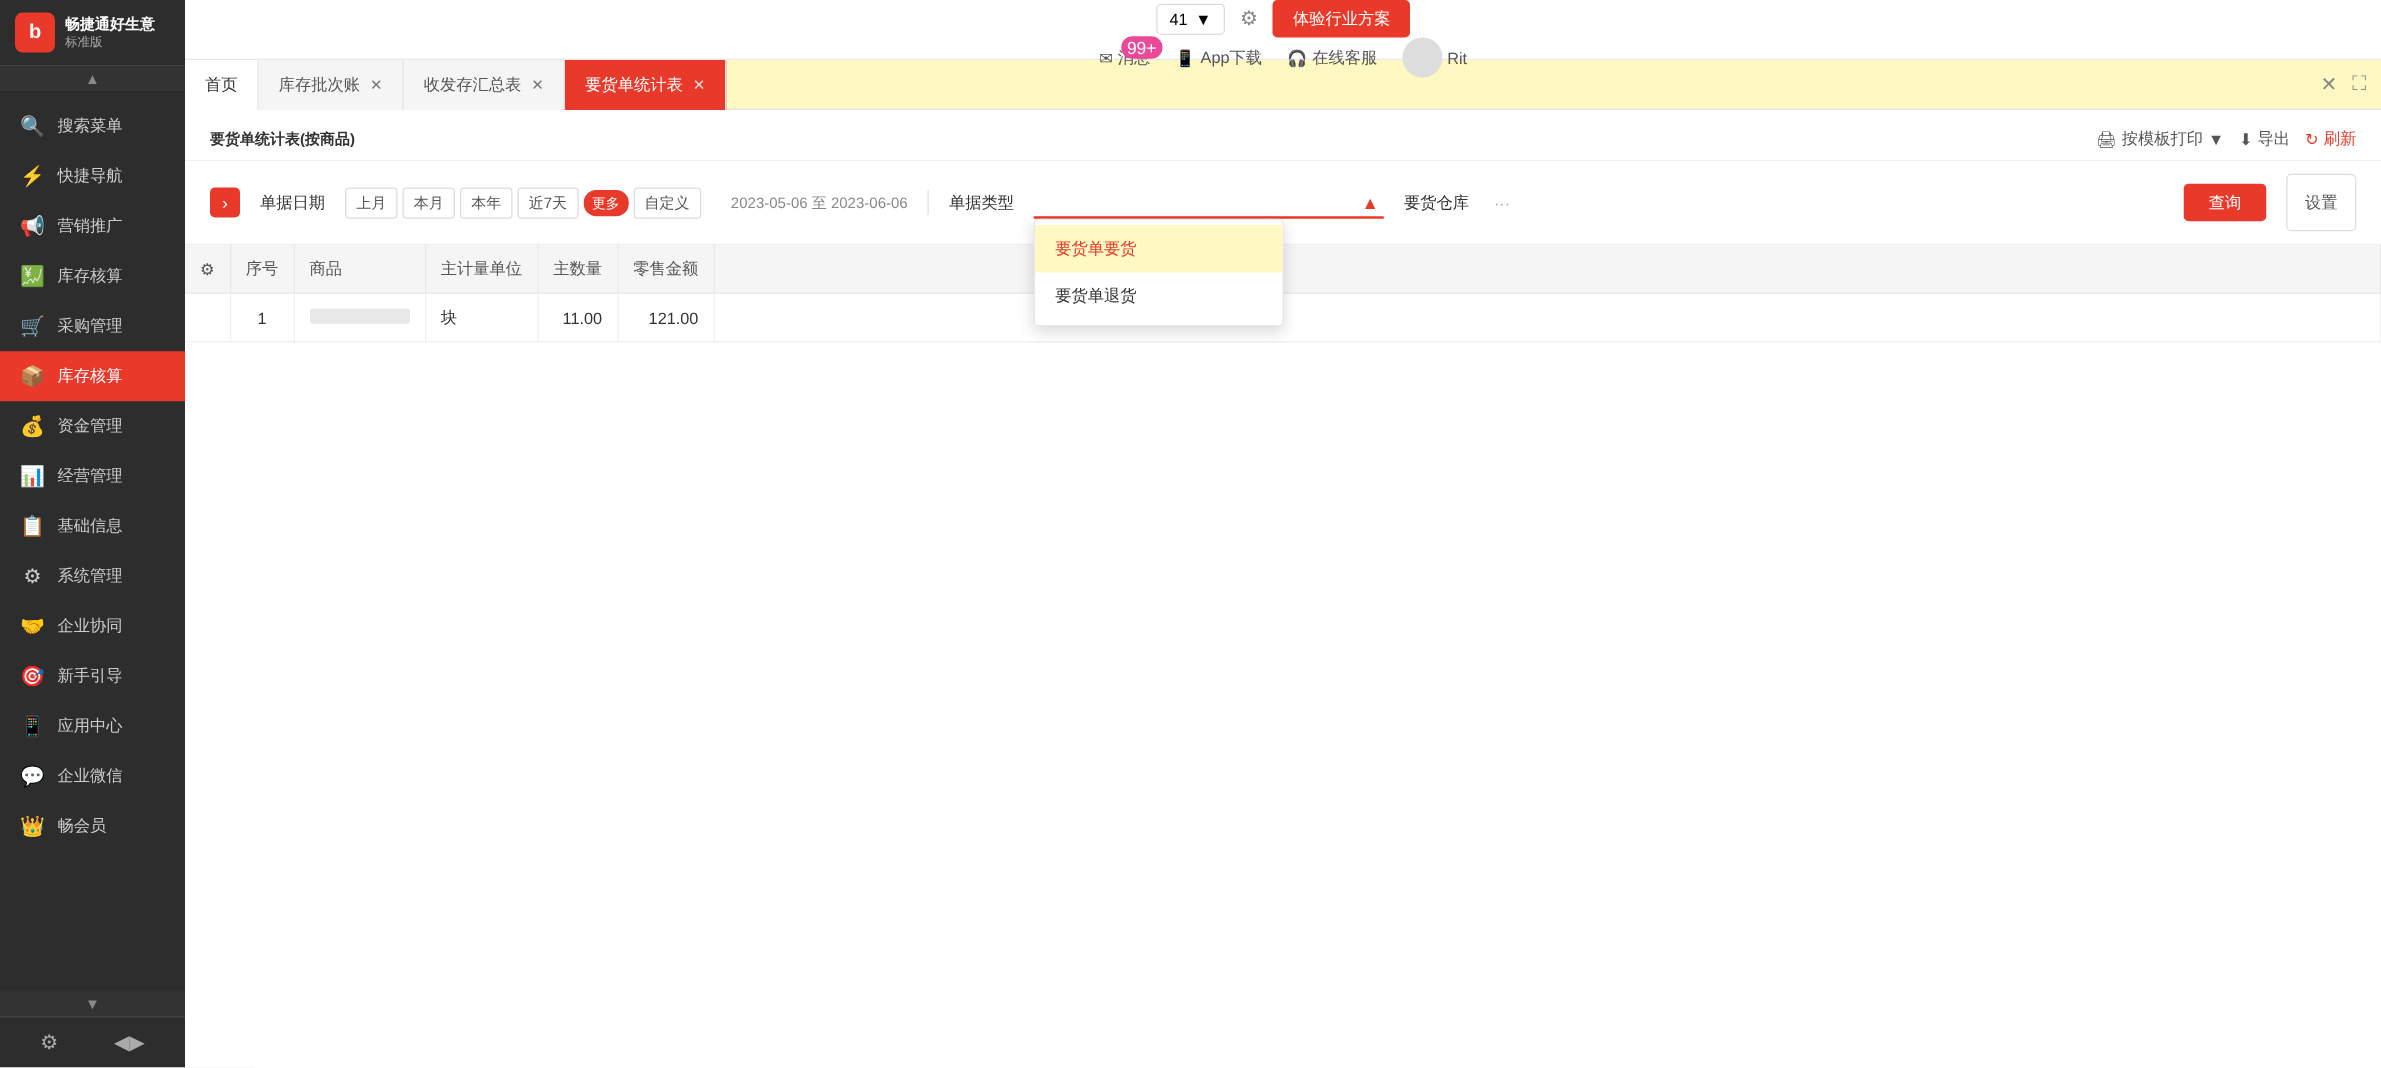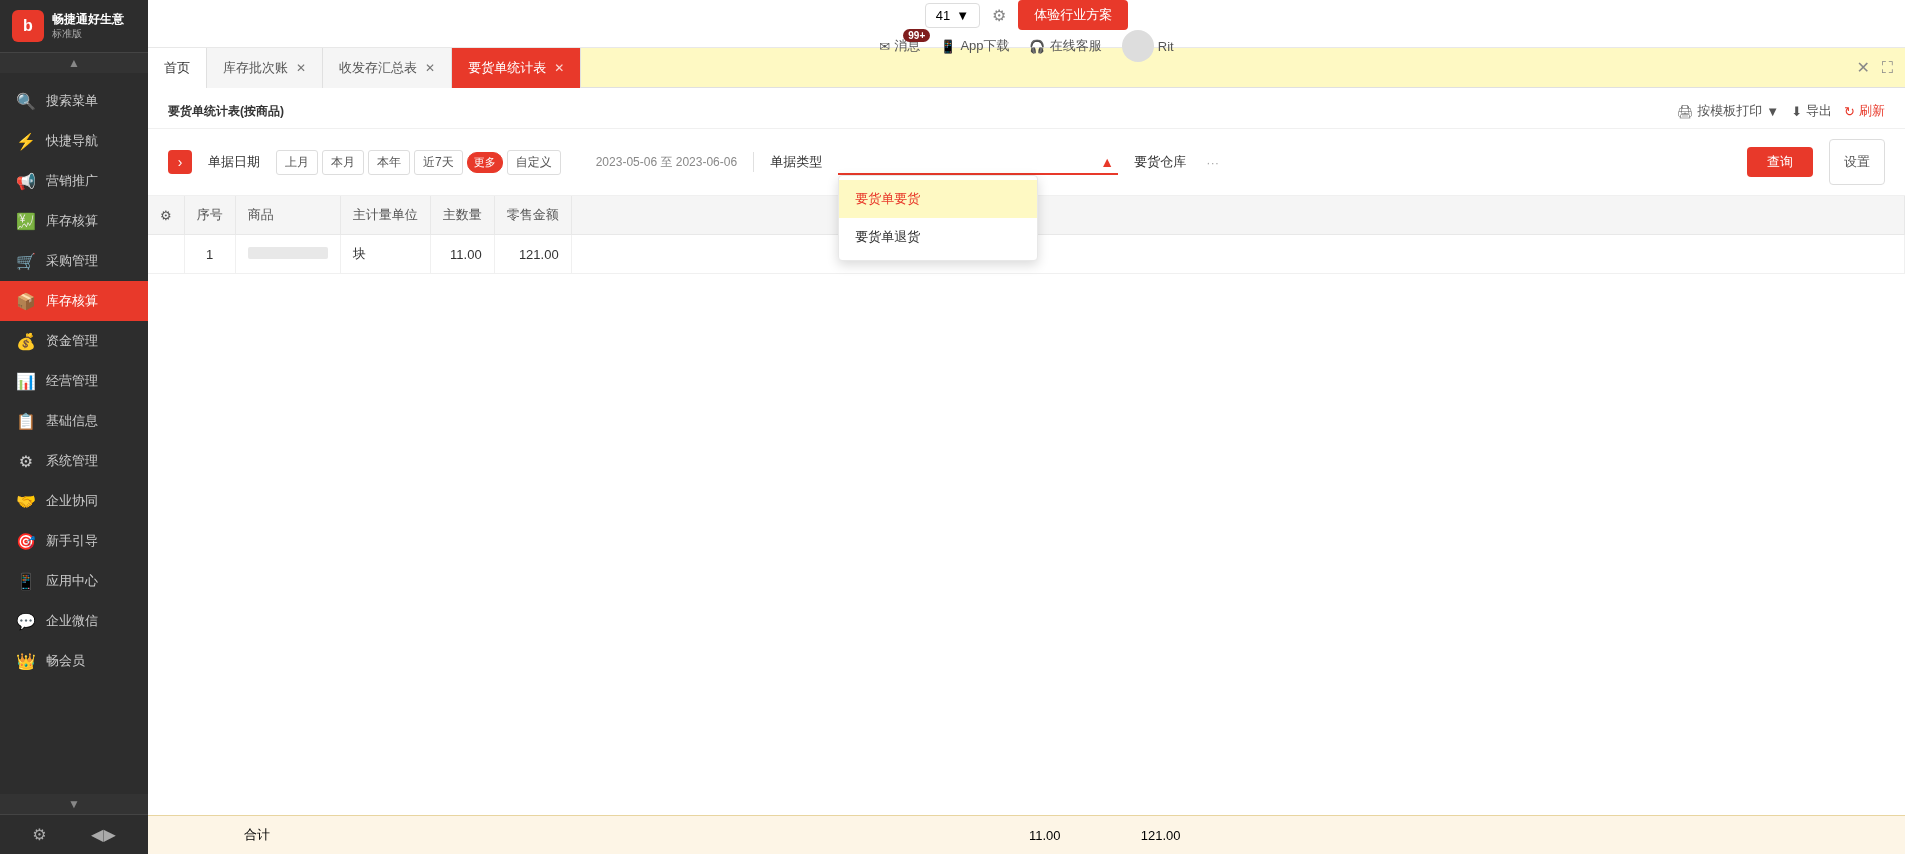--- a/index.html
+++ b/index.html
@@ -28,21 +28,21 @@
     .main-area { flex: 1; display: flex; flex-direction: column; overflow: hidden; }
 
     
     .topbar { height: 48px; background: #fff; border-bottom: 1px solid #e8e8e8; display: flex; align-items: center; padding: 0 16px; justify-content: space-between; flex-shrink: 0; flex-direction: column; }
     .topbar-left { display: flex; align-items: center; gap: 12px; }
     .topbar-selector { display: flex; align-items: center; gap: 6px; border: 1px solid #ddd; border-radius: 4px; padding: 4px 10px; cursor: pointer; font-size: 13px; }
     .topbar-gear { color: #888; cursor: pointer; font-size: 16px; }
     .btn-trial { background: #e8392a; color: #fff; border: none; border-radius: 4px; padding: 6px 16px; cursor: pointer; font-size: 13px; }
     .topbar-right { display: flex; align-items: center; gap: 20px; }
     .topbar-right-item { display: flex; align-items: center; gap: 4px; cursor: pointer; color: #555; font-size: 13px; position: relative; }
-    .badge { background: #7f1d1d; color: #fff; border-radius: 10px; font-size: 10px; padding: 1px 5px; position: absolute; top: -8px; right: -10px; font-weight: bold; }
+    .badge { background: #ec4899; color: #fff; border-radius: 10px; font-size: 14px; padding: 1px 5px; position: absolute; top: -8px; right: -10px; }
     .avatar { width: 32px; height: 32px; background: #ddd; border-radius: 50%; }
 
     
     .tabs-bar { height: 40px; background: #fef9c3; border-bottom: 1px solid #e0e0e0; display: flex; align-items: center; padding: 0 0; flex-shrink: 0; }
     .tab-item { height: 40px; display: flex; align-items: center; padding: 0 16px; cursor: pointer; font-size: 13px; color: #555; border-right: 1px solid #e0e0e0; background: #f5f5f5; position: relative; }
     .tab-item.active { background: #e8392a; color: #fff; }
     .tab-item .tab-close { margin-left: 8px; font-size: 12px; opacity: 0.8; }
     .tab-item.home { background: #fff; color: #333; }
     .tabs-actions { margin-left: auto; display: flex; align-items: center; gap: 4px; padding-right: 8px; }
     .tab-action-btn { background: none; border: none; cursor: pointer; color: #888; font-size: 16px; padding: 2px 4px; }
@@ -57,21 +57,21 @@
     .page-action-btn { display: flex; align-items: center; gap: 4px; color: #555; cursor: pointer; font-size: 13px; }
     .btn-refresh { color: #e8392a; }
 
     
     .filter-bar { padding: 10px 20px; background: #fff; border-bottom: 1px solid #f0f0f0; display: flex; align-items: center; gap: 16px; flex-shrink: 0; flex-wrap: wrap; }
     .filter-expand-btn { width: 24px; height: 24px; background: #e8392a; color: #fff; border-radius: 4px; display: flex; align-items: center; justify-content: center; cursor: pointer; font-size: 14px; flex-shrink: 0; }
     .filter-label { font-size: 13px; color: #333; flex-shrink: 0; }
     .date-btns { display: flex; align-items: center; gap: 4px; }
     .date-btn { padding: 3px 8px; border: 1px solid #ddd; border-radius: 3px; cursor: pointer; font-size: 12px; color: #555; background: #fff; }
     .date-btn.active-more { background: #e8392a; color: #fff; border-color: #e8392a; border-radius: 10px; font-size: 11px; padding: 2px 6px; }
-    .date-range { font-size: 12px; color: #888; margin-left: 19px; }
+    .date-range { font-size: 12px; color: #888; margin-left: 8px; }
     .filter-divider { width: 1px; height: 20px; background: #e0e0e0; flex-shrink: 0; }
     .filter-type-label { font-size: 13px; color: #333; flex-shrink: 0; }
     .filter-select-container { position: relative; display: flex; align-items: center; }
     .filter-select-input { width: 280px; border: none; border-bottom: 2px solid #e8392a; outline: none; font-size: 13px; padding: 4px 28px 4px 4px; color: #333; cursor: pointer; }
     .filter-select-arrow { position: absolute; right: 4px; color: #e8392a; cursor: pointer; font-size: 14px; }
     .filter-warehouse-label { font-size: 13px; color: #333; flex-shrink: 0; }
     .filter-warehouse-more { color: #aaa; cursor: pointer; margin-left: 4px; }
     .btn-query { background: #e8392a; color: #fff; border: none; border-radius: 4px; padding: 6px 20px; cursor: pointer; font-size: 13px; margin-left: auto; }
     .btn-settings { background: #fff; color: #555; border: 1px solid #ddd; border-radius: 4px; padding: 13px 14px; cursor: pointer; font-size: 13px; }
     .dropdown-menu { position: absolute; top: 100%; left: 0; background: #fff; border: 1px solid #e8e8e8; border-radius: 4px; box-shadow: 0 4px 12px rgba(0,0,0,0.15); z-index: 100; min-width: 200px; padding: 4px 0; }
@@ -302,29 +302,15 @@
     <td><span class="cell-placeholder"></span></td>
     <td>块</td>
     <td class="td-right">11.00</td>
     <td class="td-right">121.00</td>
     <td></td>
   </tr>
             </tbody>
         </table>
       </div>
 
-      <div class="table-footer">
-        <div style="width:40px;flex-shrink:0;"></div>
-        <div style="width:40px;flex-shrink:0;"></div>
-        <div style="flex:1;padding-left:4px;">
-          <span>合计</span>
-        </div>
-        <div style="width:120px;text-align:right;">
-          <span>11.00</span>
-        </div>
-        <div style="width:120px;text-align:right;margin-right:16px;">
-          <span>121.00</span>
-        </div>
-        <div style="flex:1;"></div>
-      </div>
     </div>
   </div>
 </div>
 
 </body></html>

